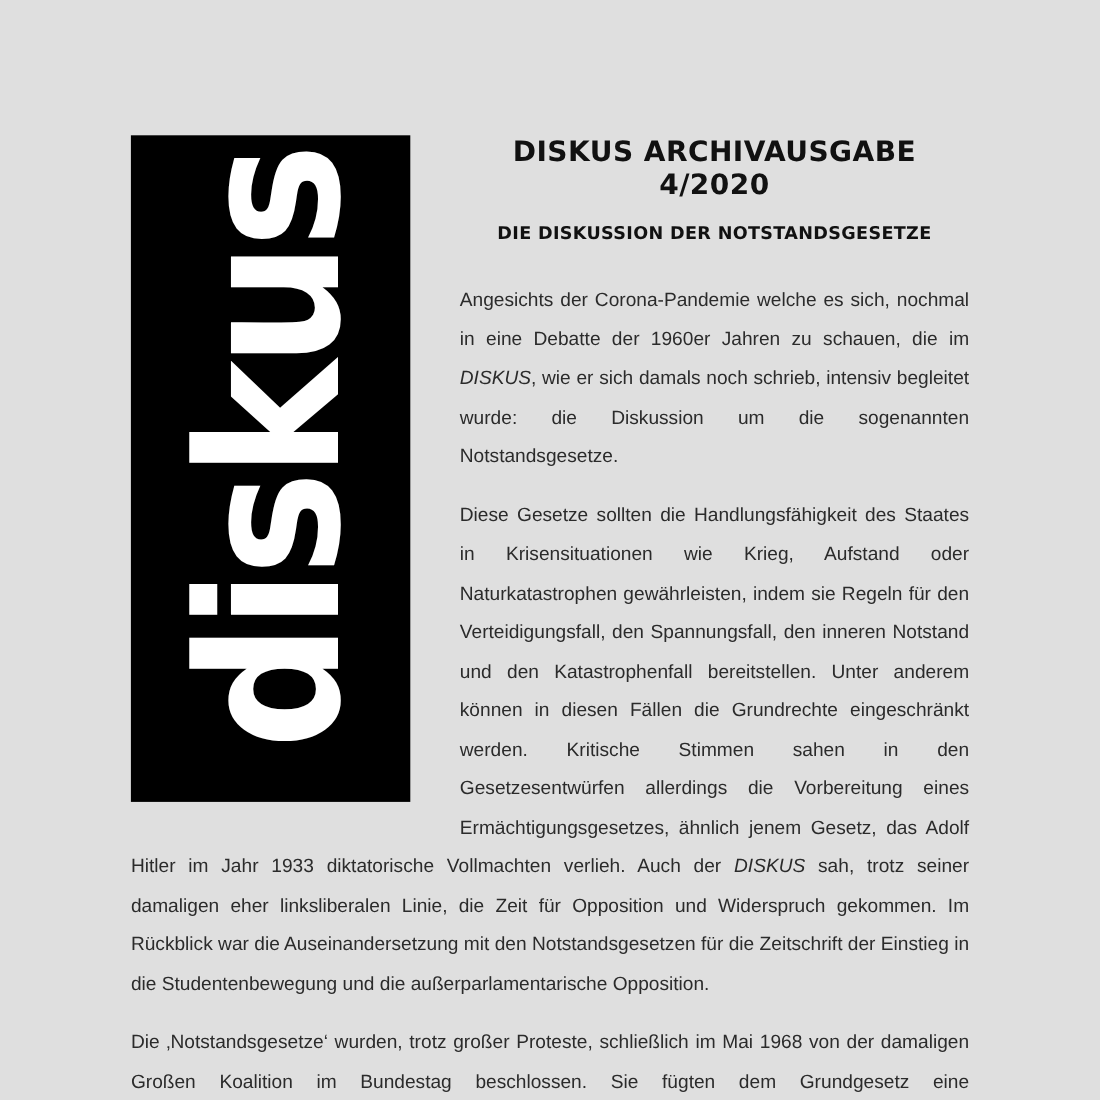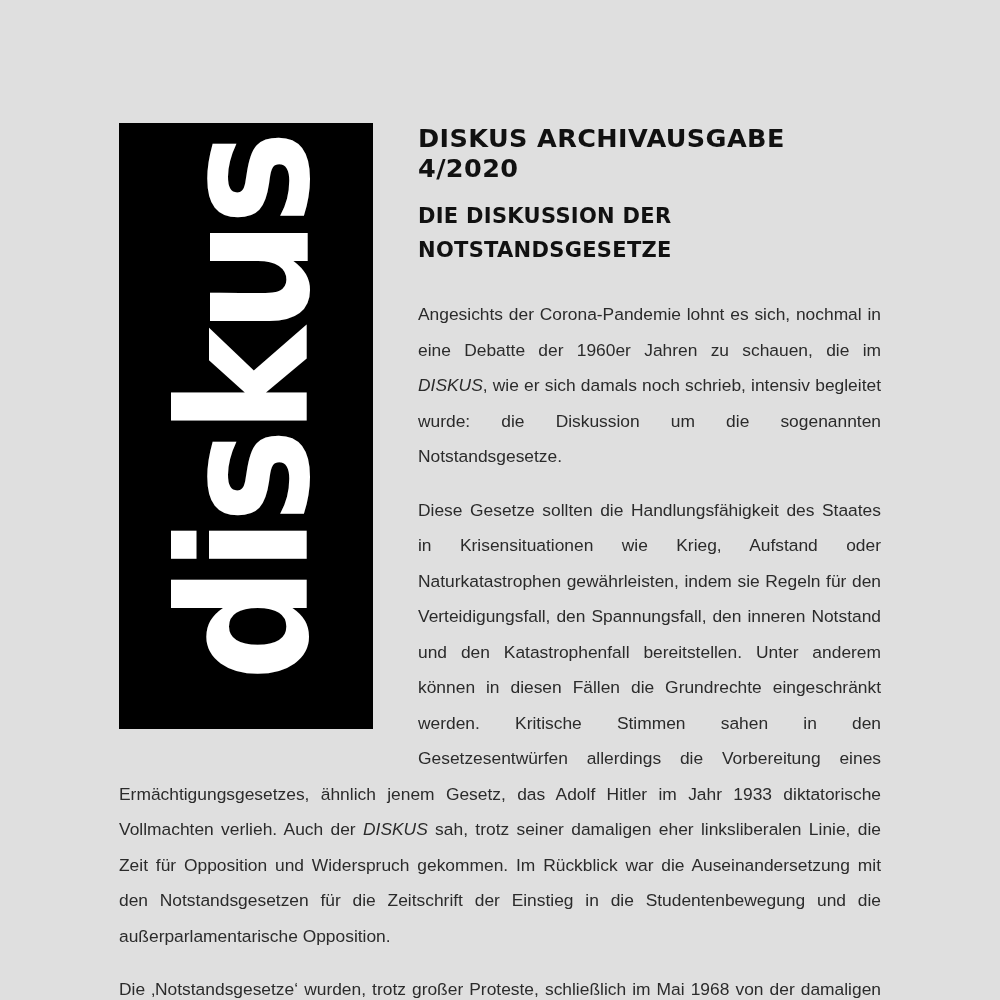--- a/index.html
+++ b/index.html
@@ -57,35 +57,36 @@
     line-height: 0.86;
     letter-spacing: -6px;
     text-align: center;
     white-space: nowrap;
     font-stretch: condensed;
   }
 
   
   .headings {
     padding-left: 14px;
+    text-align: center;
   }
   h1.issue-title {
     margin: 0 0 16px 0;
     font-family: "DejaVu Sans", sans-serif;
     font-size: 25.5px;
     font-weight: 700;
     letter-spacing: 0.4px;
     line-height: 1.18;
     color: #111111;
     text-transform: uppercase;
   }
   h2.issue-subtitle {
     margin: 0;
     font-family: "DejaVu Sans", sans-serif;
-    font-size: 21px;
+    font-size: 16px;
     font-weight: 700;
     letter-spacing: 0.3px;
     line-height: 1.62;
     color: #111111;
     text-transform: uppercase;
   }
   h2.issue-subtitle .sub-line {
     display: block;
   }
 
@@ -127,21 +128,21 @@
 
   <header class="headings">
     <h1 class="issue-title">DISKUS ARCHIVAUSGABE 4/2020</h1>
     <h2 class="issue-subtitle">
       <span class="sub-line">DIE DISKUSSION DER NOTSTANDSGESETZE</span>
     </h2>
   </header>
 
   <div class="body-copy clearfix">
 
-    <p><span>Angesichts der Corona-Pandemie lohnt es sich, nochmal in eine Debatte der 1960er Jahren zu schauen, die im </span><em>DISKUS</em><span>, wie er sich damals noch schrieb, intensiv begleitet wurde: die Diskussion um die sogenannten Notstandsgesetze.</span></p>
+    <p><span>Angesichts der Corona-Pandemie welche es sich, nochmal in eine Debatte der 1960er Jahren zu schauen, die im </span><em>DISKUS</em><span>, wie er sich damals noch schrieb, intensiv begleitet wurde: die Diskussion um die sogenannten Notstandsgesetze.</span></p>
 
     <p><span>Diese Gesetze sollten die Handlungsfähigkeit des Staates in Krisensituationen wie Krieg, Aufstand oder Naturkatastrophen gewährleisten, indem sie Regeln für den Verteidigungsfall, den Spannungsfall, den inneren Notstand und den Katastrophenfall bereitstellen. Unter anderem können in diesen Fällen die Grundrechte eingeschränkt werden. Kritische Stimmen sahen in den Gesetzesentwürfen allerdings die Vorbereitung eines Ermächtigungsgesetzes, ähnlich jenem Gesetz, das Adolf Hitler im Jahr 1933 diktatorische Vollmachten verlieh. Auch der </span><em>DISKUS</em><span> sah, trotz seiner damaligen eher linksliberalen Linie, die Zeit für Opposition und Widerspruch gekommen. Im Rückblick war die Auseinandersetzung mit den Notstandsgesetzen für die Zeitschrift der Einstieg in die Studentenbewegung und die außerparlamentarische Opposition.</span></p>
 
     <p>Die ‚Notstandsgesetze‘ wurden, trotz großer Proteste, schließlich im Mai 1968 von der damaligen Großen Koalition im Bundestag beschlossen. Sie fügten dem Grundgesetz eine Notstandsverfassung bei, welche die Handlungsfähigkeit des Staates in Krisenzeiten sichern sollte. Die Notstandsgesetze gelten bis heute, sind aber seit ihrem Bestehen noch nie angewandt worden.</p>
 
   </div>
 
 </div>
 
 </body></html>

